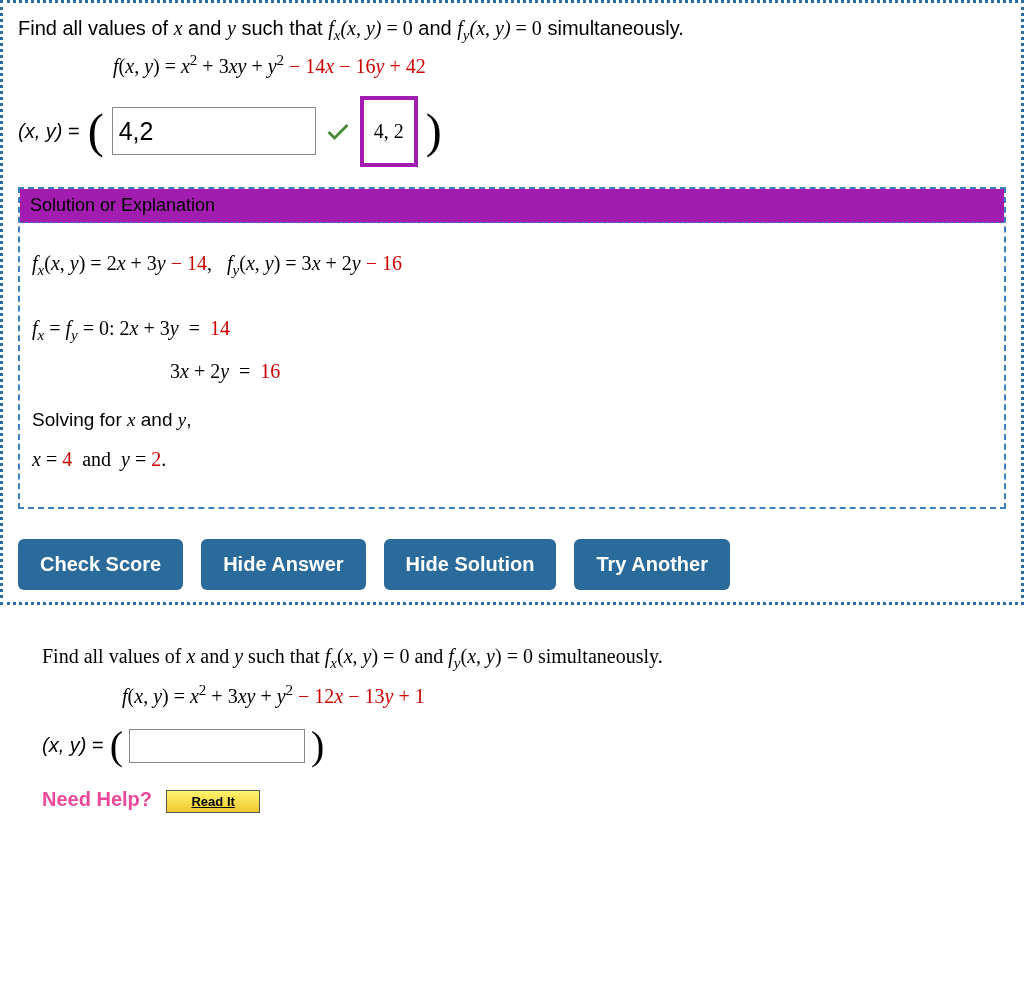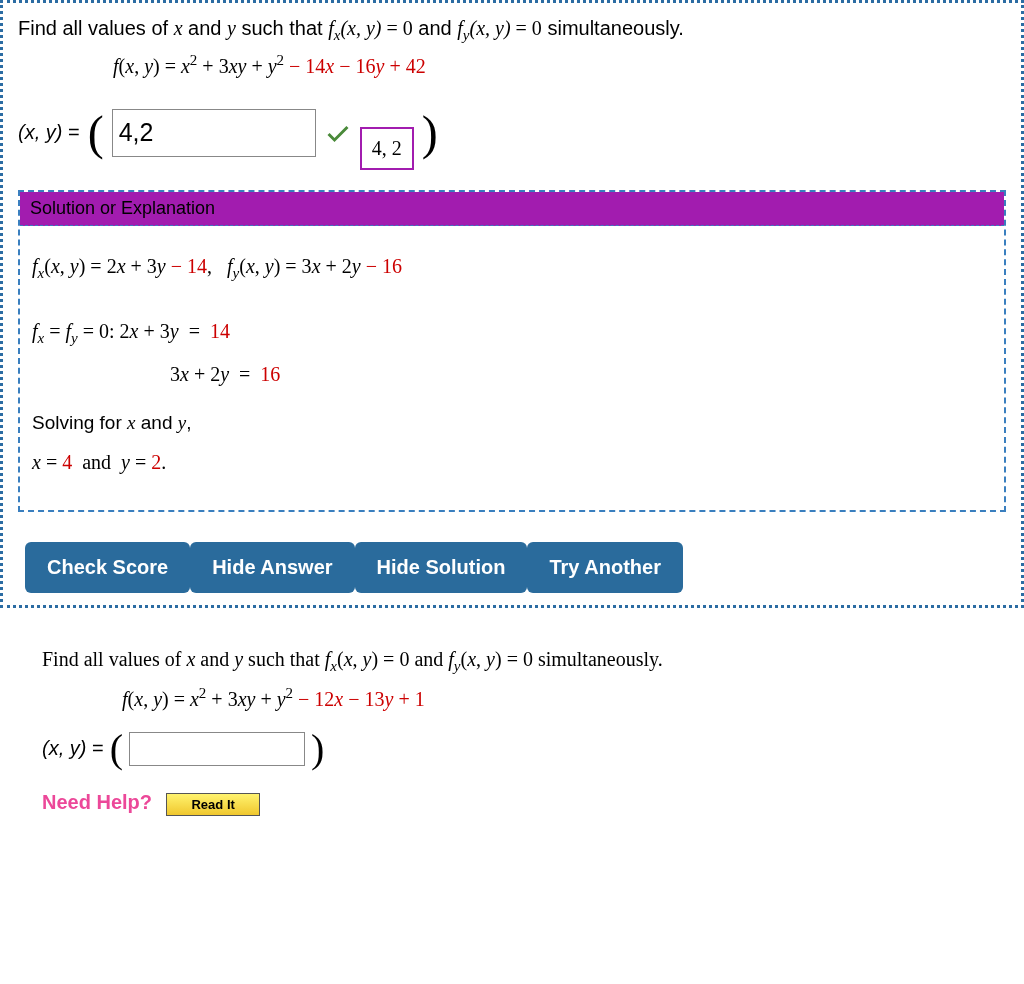--- a/index.html
+++ b/index.html
@@ -52,47 +52,46 @@
     font-size: 25px;
     width: 190px;
     height: 42px;
     padding: 2px 6px;
     border: 1px solid #888;
   }
   .check {
     width: 28px; height: 28px;
   }
   .boxed-ans {
-    border: 2px solid #a21caf;
-    padding: 8px 10px;
-    font-family: "Times New Roman", serif;
-    font-size: 20px;
-    margin-top: 31px;
+    border: 4px solid #a21caf;
+    padding: 20px 10px;
+    font-family: "Times New Roman", serif;
+    font-size: 20px;
   }
   .solution-box {
     border: 2px dashed #3a7fbf;
     margin: 6px 0 30px 0;
   }
   .solution-head {
     background: #a21caf;
     padding: 6px 10px;
     font-size: 18px;
     border-bottom: 1px dashed #3a7fbf;
   }
   .solution-body {
     padding: 24px 12px;
     font-family: "Times New Roman", serif;
     font-size: 20px;
     line-height: 1.6;
   }
   .solution-body .row { margin-bottom: 8px; }
   .btn-row {
     display: flex;
+    gap: 18px;
     margin-top: 6px;
-    margin-left: 7px;
   }
   .btn {
     background: #2a6b9c;
     color: #fff;
     border: none;
     border-radius: 6px;
     font-size: 20px;
     font-weight: bold;
     padding: 14px 22px;
     cursor: pointer;
@@ -132,20 +131,21 @@
     margin-right: 10px;
   }
   .readit {
     display: inline-block;
     border: 1px solid #555;
     background: linear-gradient(#fff36e, #f0c72e);
     font-size: 13px;
     font-weight: bold;
     padding: 3px 24px;
     cursor: pointer;
+    text-decoration: underline;
   }
   .plain { font-style: normal; }
 </style>
 </head>
 <body>
 
 <div class="q1">
   <div class="prompt">
     <span>Find all values of </span>
     <span class="math">x</span> and <span class="math">y</span>

